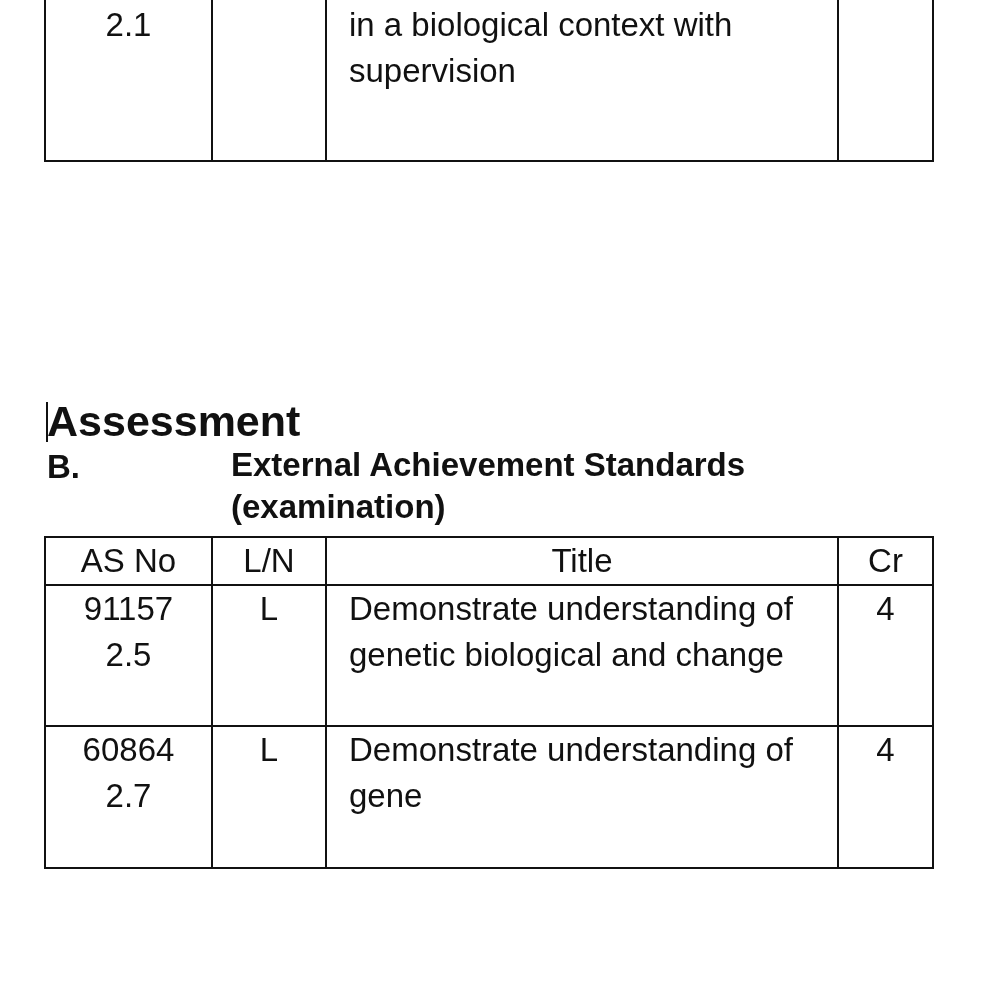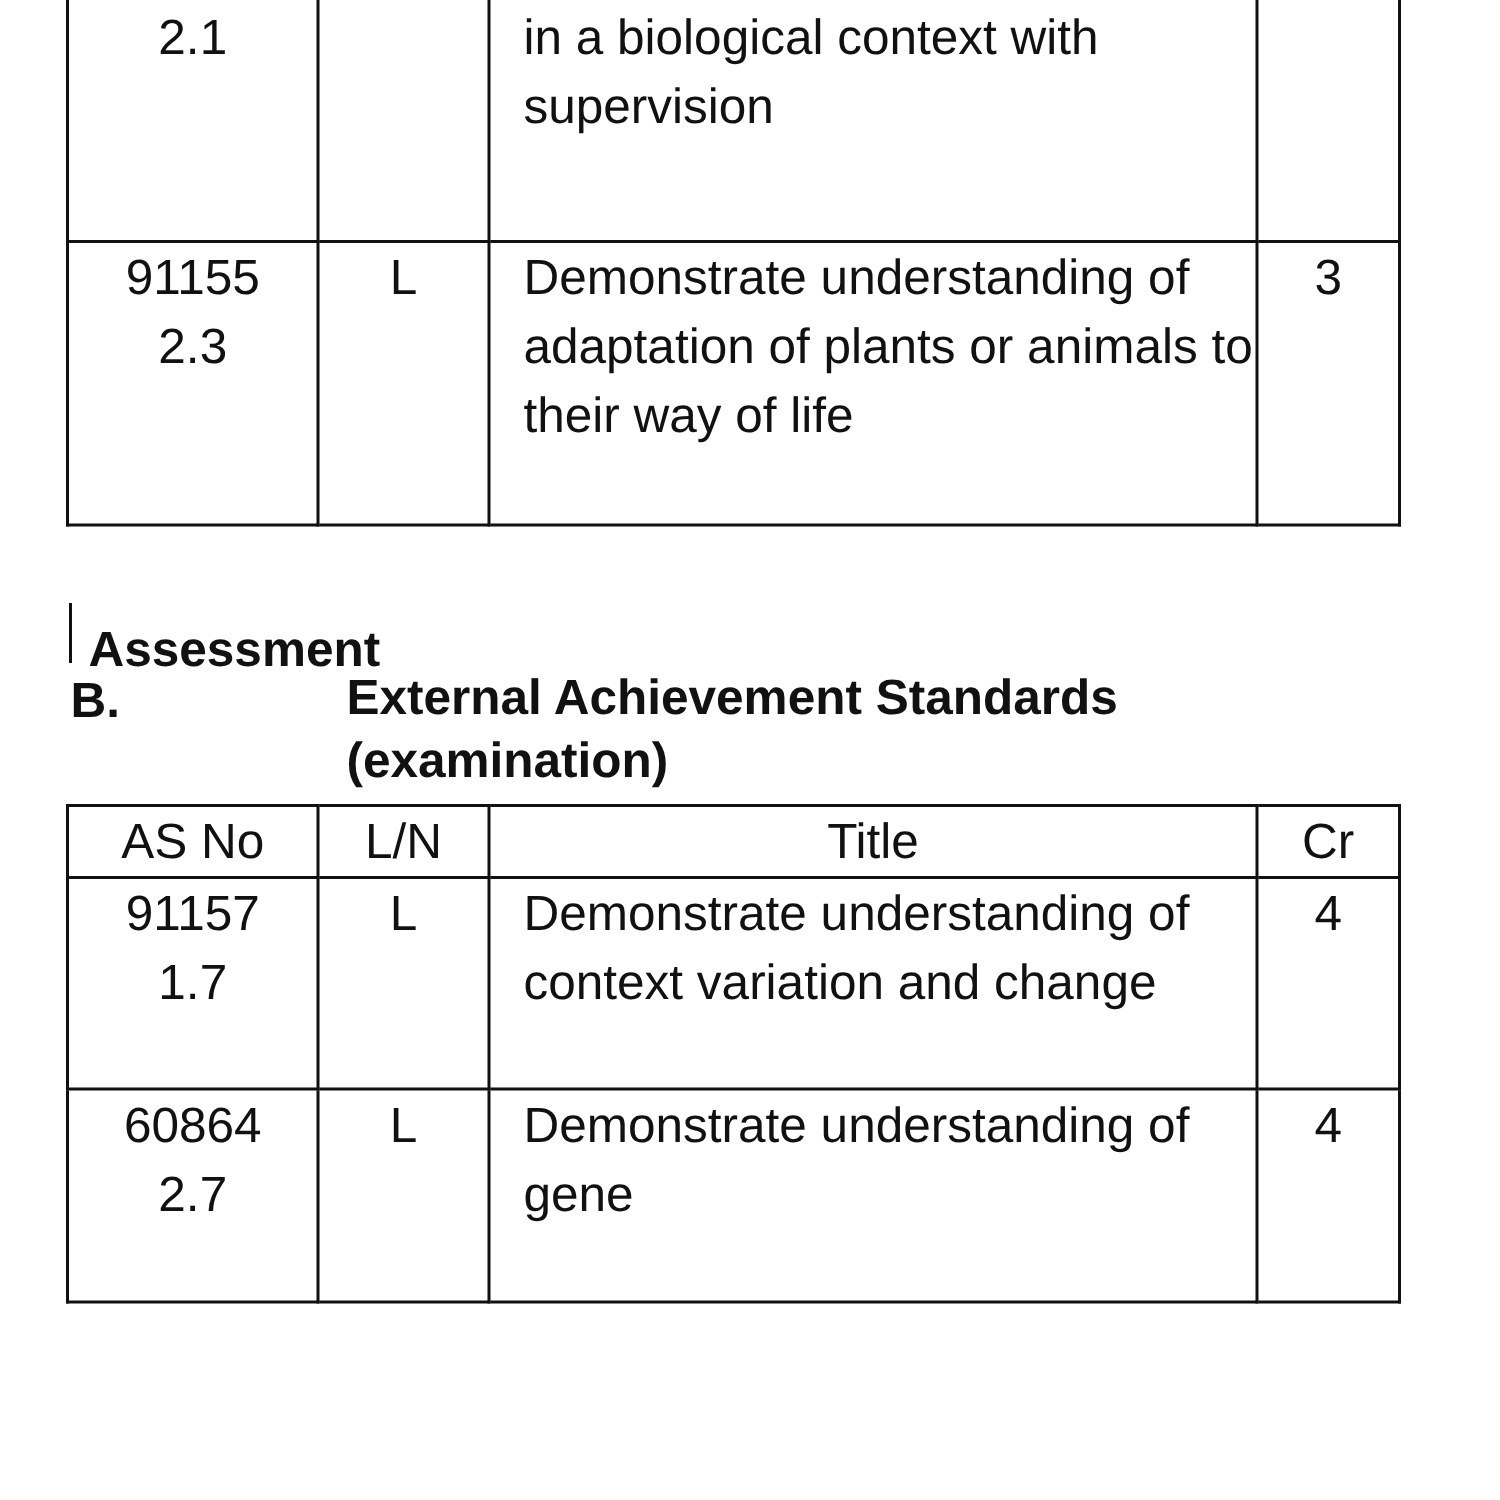--- a/index.html
+++ b/index.html
@@ -48,23 +48,23 @@
 
     #table-a { top: -46px; }
     #table-a tr.row-a1 td { height: 204px; }
     #table-a tr.row-a2 td { height: 187px; }
 
     .heading {
       position: absolute;
       left: 47px;
       top: 398px;
       font-weight: bold;
-      font-size: 33px;
+      font-size: 43px;
       line-height: 46px;
-      margin: 12px;
+      margin: 0;
     }
     .cursor {
       position: absolute;
       left: 46px;
       top: 402px;
       width: 2px;
       height: 40px;
       background: #111111;
     }
     .section-letter {
@@ -105,29 +105,20 @@
     <tbody>
       <tr class="row-a1">
         <td class="asno">
           <span class="asno-line">91153</span>
           <span class="asno-line">2.1</span>
         </td>
         <td class="ln">N</td>
         <td class="title">Carry out a practical investigation in a biological context with supervision</td>
         <td class="cr">4</td>
       </tr>
-      <tr class="row-a2">
-        <td class="asno">
-          <span class="asno-line">91155</span>
-          <span class="asno-line">2.3</span>
-        </td>
-        <td class="ln">L</td>
-        <td class="title">Demonstrate understanding of adaptation of plants or animals to their way of life</td>
-        <td class="cr">3</td>
-      </tr>
     </tbody>
   </table>
 
   <div class="cursor"></div>
   <div class="heading">Assessment</div>
   <div class="section-letter">B.</div>
   <div class="section-title">External Achievement Standards (examination)</div>
 
   <table class="std" id="table-b">
     <colgroup>
@@ -141,24 +132,24 @@
         <th>AS No</th>
         <th>L/N</th>
         <th class="title-h">Title</th>
         <th>Cr</th>
       </tr>
     </thead>
     <tbody>
       <tr class="row-b2">
         <td class="asno">
           <span class="asno-line">91157</span>
-          <span class="asno-line">1.7</span>
+          <span class="asno-line">2.5</span>
         </td>
         <td class="ln">L</td>
-        <td class="title">Demonstrate understanding of context variation and change</td>
+        <td class="title">Demonstrate understanding of genetic biological and change</td>
         <td class="cr">4</td>
       </tr>
       <tr class="row-b3">
         <td class="asno">
           <span class="asno-line">60864</span>
           <span class="asno-line">2.7</span>
         </td>
         <td class="ln">L</td>
         <td class="title">Demonstrate understanding of gene</td>
         <td class="cr">4</td>

